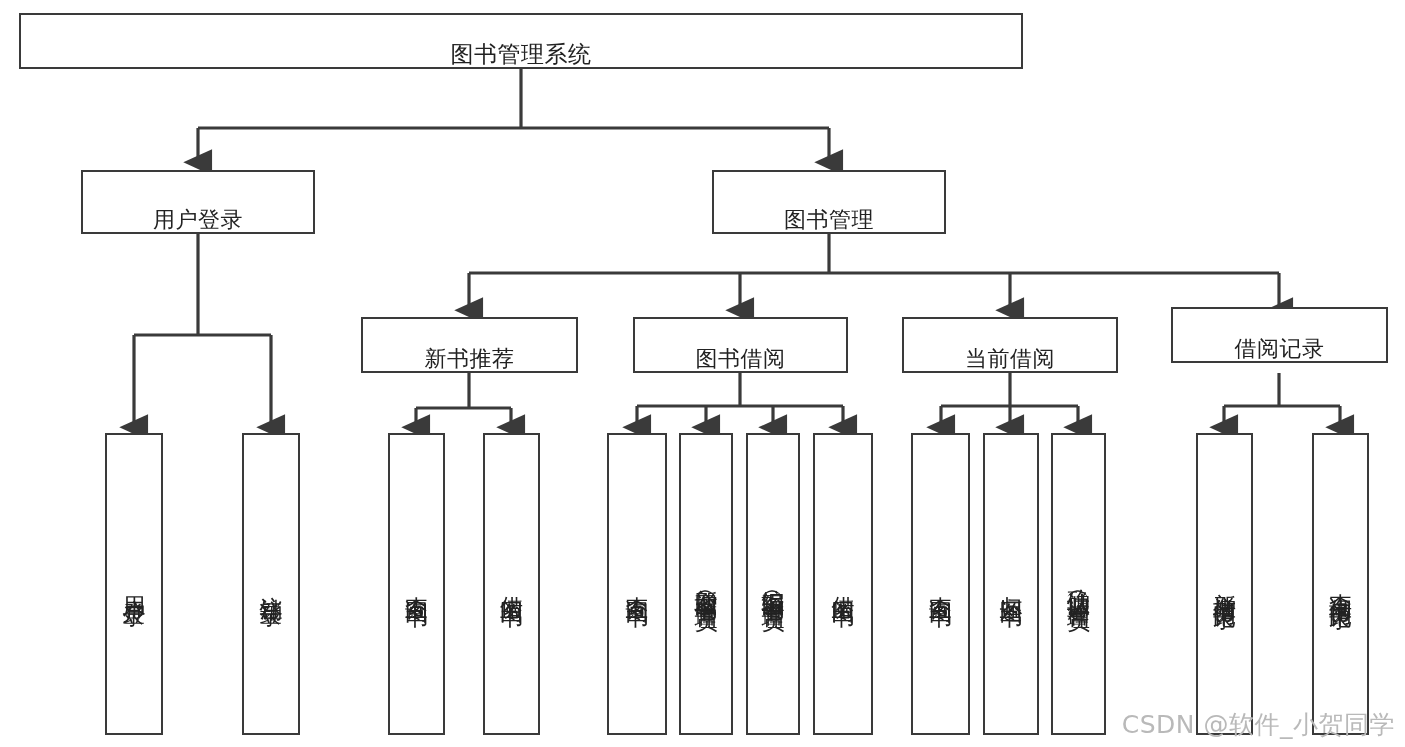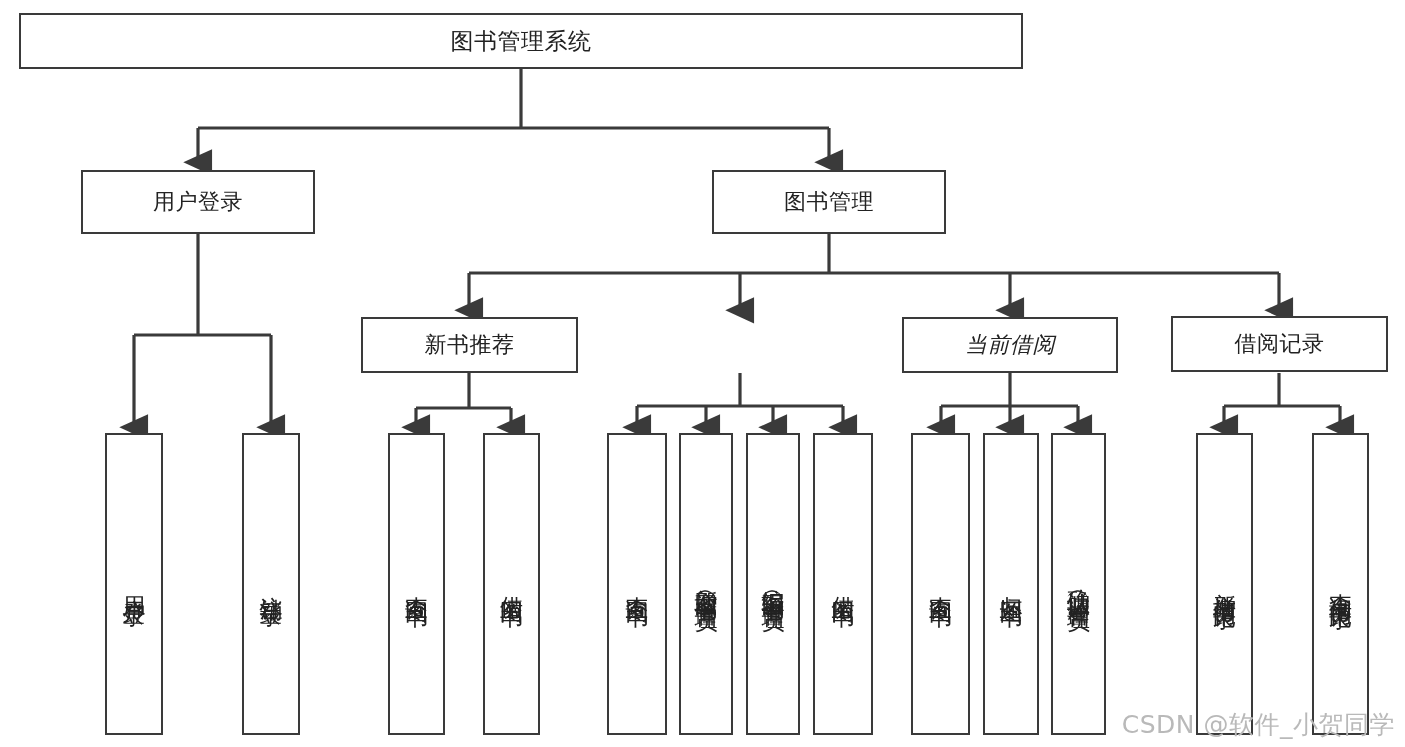--- a/index.html
+++ b/index.html
@@ -21,21 +21,21 @@
     width:1405px;
     height:747px;
     pointer-events:none;
   }
   .node{
     position:absolute;
     box-sizing:border-box;
     background:#ffffff;
     border:2px solid #3a3a3a;
     display:flex;
-    align-items:center;
+    align-items:flex-end;
     justify-content:center;
     z-index:2;
   }
   .node .label{
     color:#222;
     line-height:1.08;
     letter-spacing:0.5px;
     white-space:nowrap;
   }
   
@@ -134,26 +134,29 @@
   </div>
 
   <div class="node h" style="left:361px; top:317px; width:217px; height:56px;">
     <span class="label">新书推荐</span>
   </div>
 
   <div class="node h" style="left:712px; top:170px; width:234px; height:64px;">
     <span class="label">图书管理</span>
   </div>
 
-
-  <div class="node h" style="left:902px; top:317px; width:216px; height:56px;font-style:italic;">
+  <div class="node h" style="left:633px; top:317px; width:215px; height:56px;">
+    <span class="label">图书借阅</span>
+  </div>
+
+  <div class="node h" style="left:902px; top:317px; width:216px; height:56px;">
     <span class="label">当前借阅</span>
   </div>
 
-  <div class="node h" style="left:1171px; top:316px; width:217px; height:56px;">
+  <div class="node h" style="left:1171px; top:307px; width:217px; height:56px;">
     <span class="label">借阅记录</span>
   </div>
 
   <div class="node v" style="left:105px; top:433px; width:58px; height:302px;">
     <span class="label">用户登录</span>
   </div>
 
   <div class="node v" style="left:242px; top:433px; width:58px; height:302px;">
     <span class="label">注销登录</span>
   </div>

